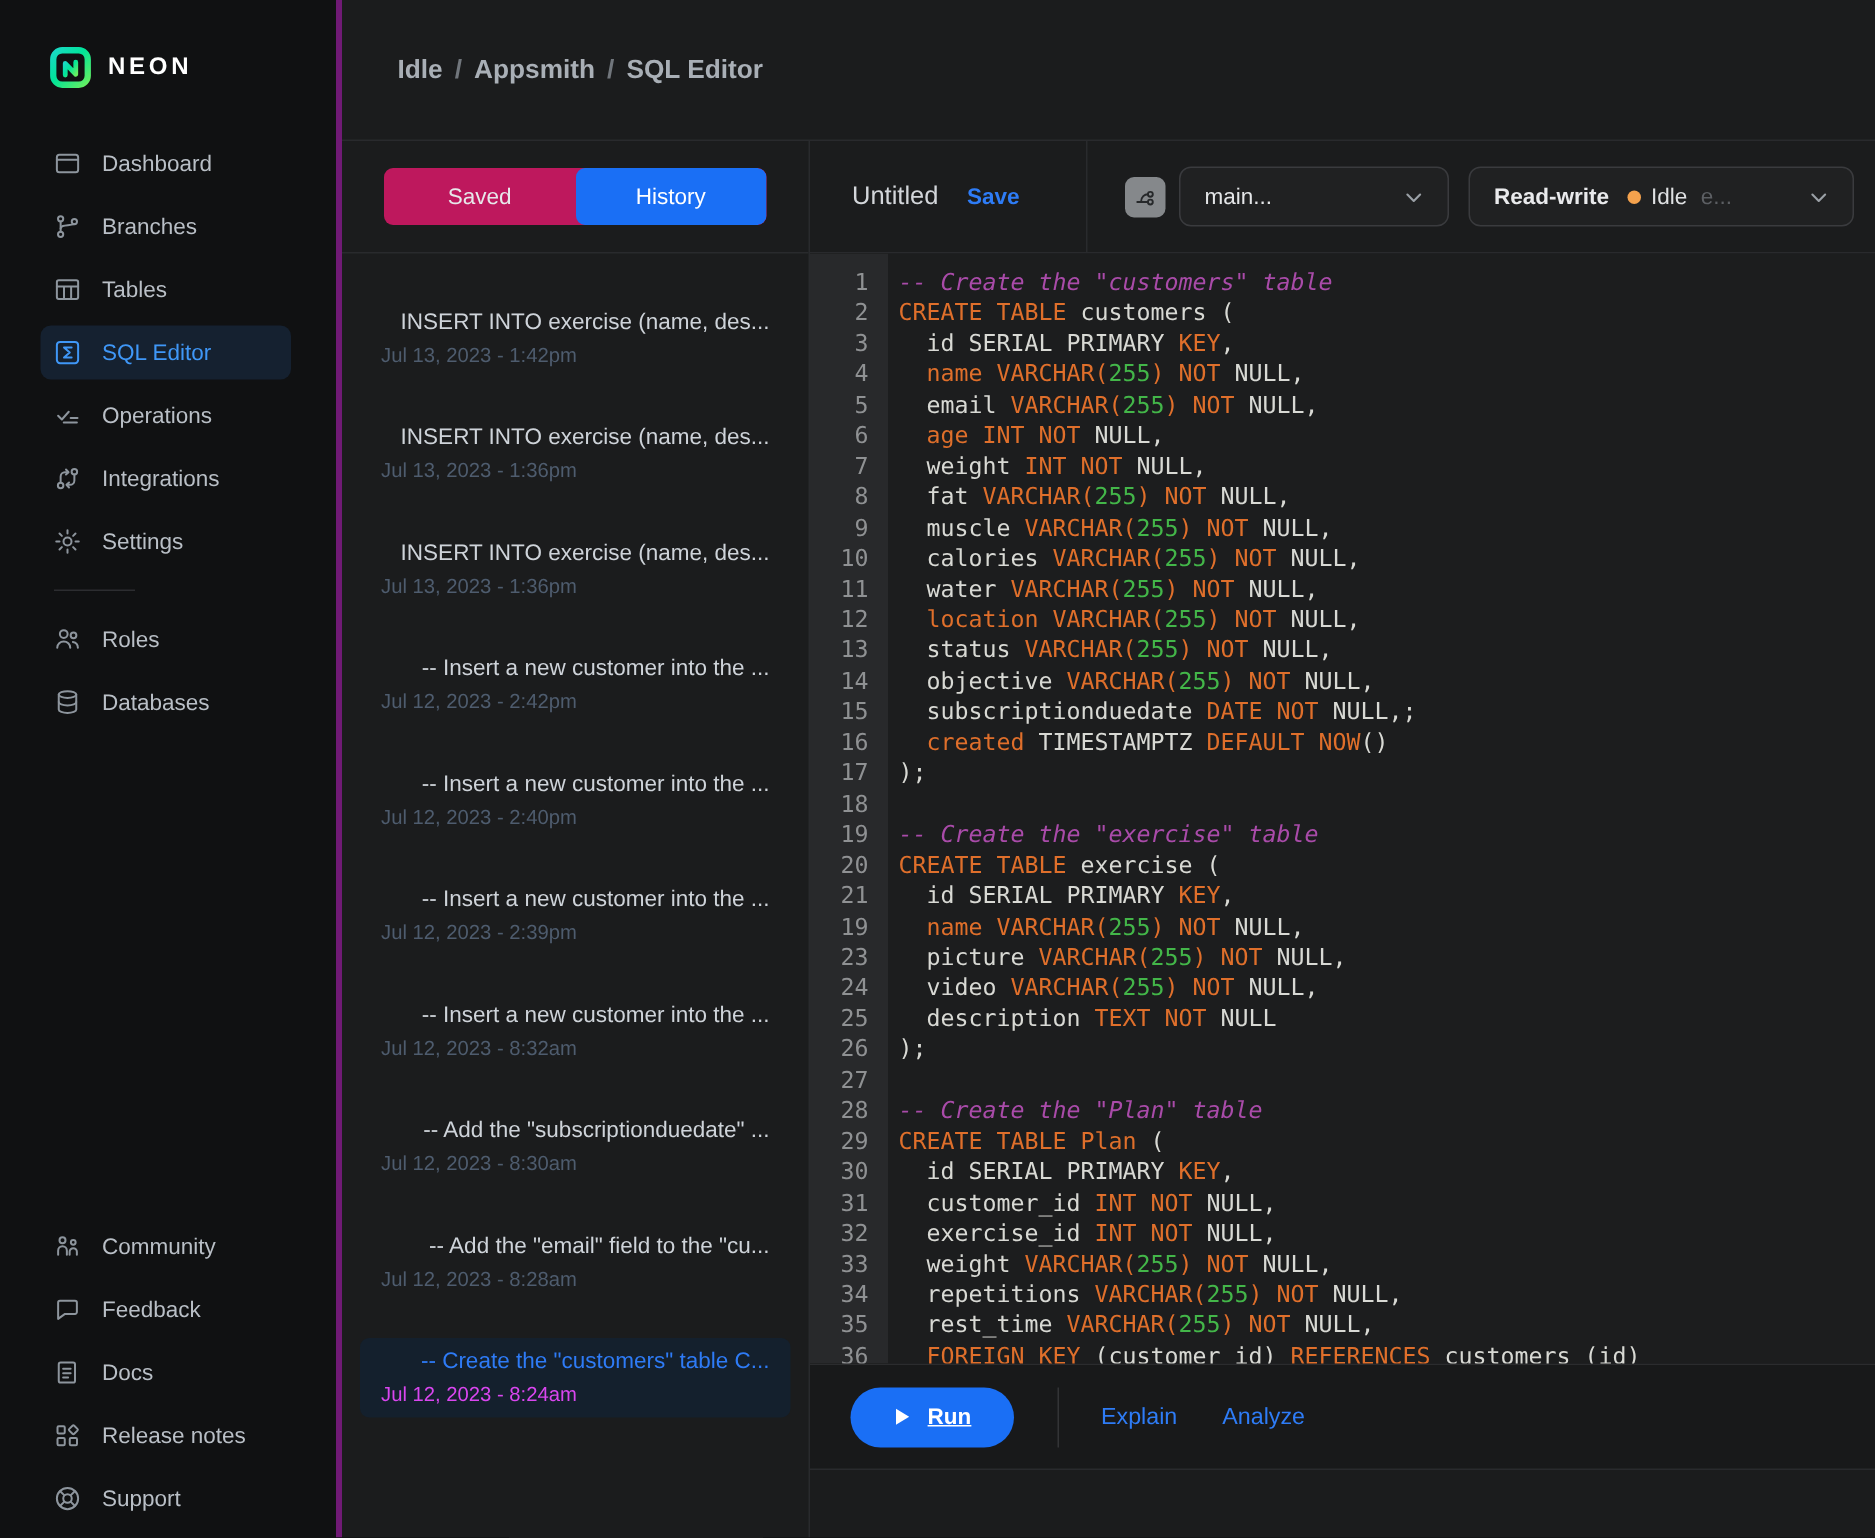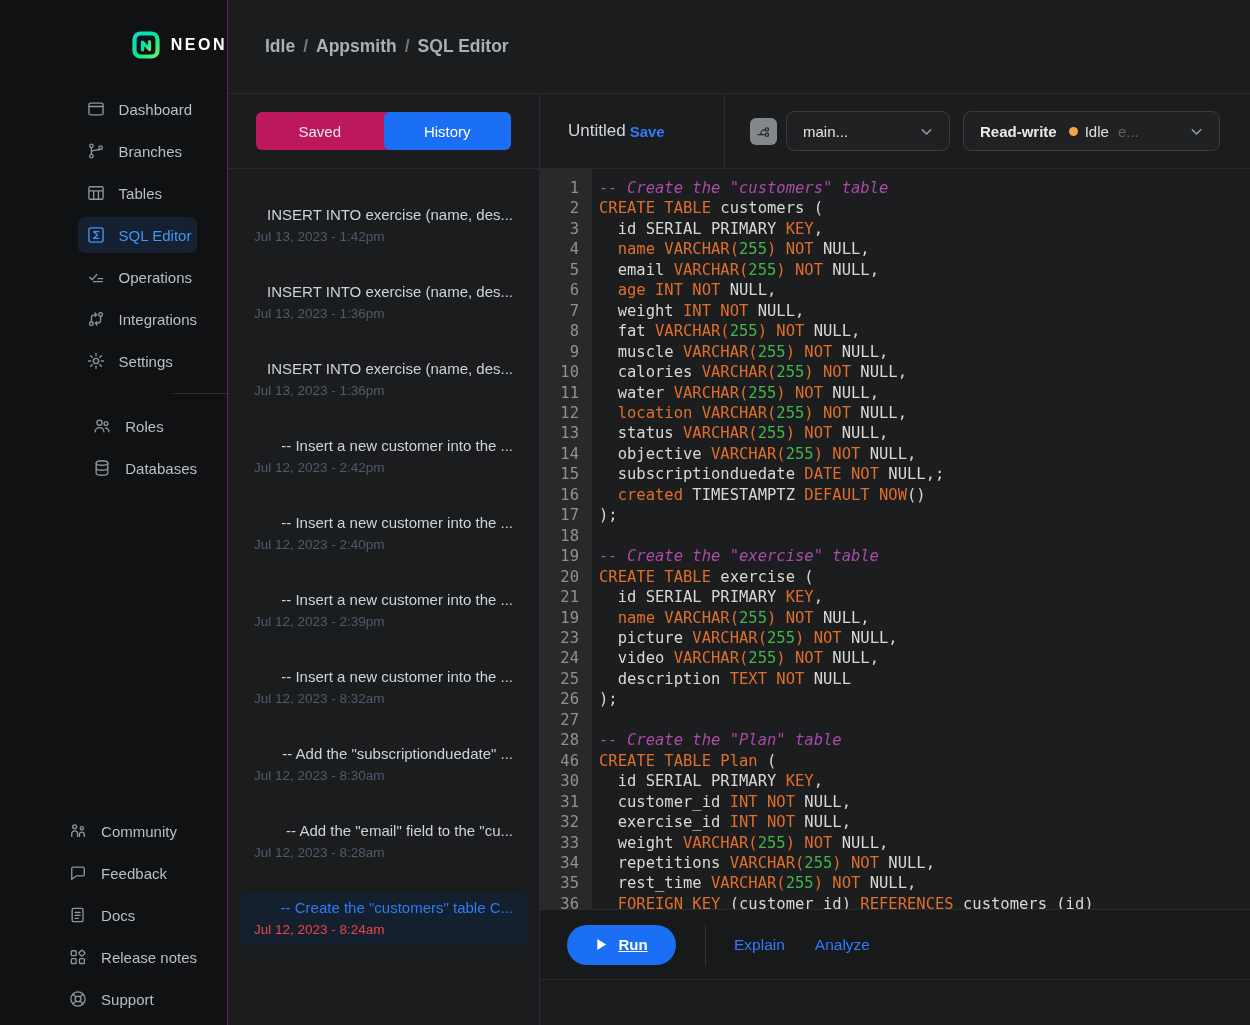--- a/index.html
+++ b/index.html
@@ -1,22 +1,22 @@
 <!DOCTYPE html>
 <html><head>
 <meta charset="utf-8">
 <style>
   * { margin:0; padding:0; box-sizing:border-box; }
   html,body { width:1250px; height:1025px; overflow:hidden; background:#101112;
               font-family:"Liberation Sans","DejaVu Sans",sans-serif; }
   .app { display:flex; width:1250px; height:1025px; }
 
   
-  .sidebar { width:228px; min-width:228px; background:#101112; border-right:1px solid #701a75;
-             display:flex; flex-direction:column;align-items:flex-end; }
+  .sidebar { width:228px; min-width:228px; background:#101112; border-right:4px solid #701a75;
+             display:flex; flex-direction:column; }
   .logo-row { display:flex; align-items:center; gap:11px; padding:31px 0 0 33px; cursor:pointer; }
   .logo-text { color:#ffffff; font-weight:bold; font-size:16px; letter-spacing:2.5px; }
   .nav { margin-top:32px; }
   .nav-item { display:flex; align-items:center; gap:13px; height:36px; margin:0 30px 6px 27px;
               padding-left:8px; border-radius:7px; color:#b9bfc6; font-size:15px; cursor:pointer; }
   .nav-item .nav-ic { display:flex; color:#8d959d; }
   .nav-item.active { background:#152130; color:#3f97f7; }
   .nav-item.active .nav-ic { color:#3f97f7; }
   .nav-ic svg { width:20px; height:20px; fill:none; stroke:currentColor; stroke-width:1.6;
                 stroke-linecap:round; stroke-linejoin:round; }
@@ -41,38 +41,38 @@
   .seg-btn { flex:1; display:flex; align-items:center; justify-content:center; font-size:15px;
              color:#e7e8ea; border-radius:6px; cursor:pointer; }
   .seg-btn.active { background:#1a6ff5; color:#ffffff; }
   .history-list { flex:1; padding:30px 12px 0 12px; overflow:hidden; }
   .h-item { padding:6px 14px; border-radius:6px; margin-bottom:24px; cursor:pointer; }
   .h-title { font-size:15px; line-height:19px; color:#ced3d9; white-space:nowrap;
              overflow:hidden; text-overflow:ellipsis;text-align:right; }
   .h-date { font-size:13.5px; line-height:19px; margin-top:3px; color:#4e5c6e; }
   .h-item.selected { background:#14202d; }
   .h-item.selected .h-title { color:#2e7bf6; }
-  .h-item.selected .h-date { color:#ef4444; }
+  .h-item.selected .h-date { color:#d946ef; }
 
   
   .editor-panel { flex:1; display:flex; flex-direction:column; min-width:0; }
   .editor-header { height:75px; min-height:75px; border-bottom:1px solid #292a2d; display:flex;
                    align-items:stretch; }
-  .eh-left { width:185px; min-width:185px; display:flex; align-items:center; gap:4px;
+  .eh-left { width:185px; min-width:185px; display:flex; align-items:center; gap:19px;
              padding-left:28px; border-right:1px solid #292a2d; }
   .q-title { font-size:17px; color:#d3d6da; cursor:text; }
   .save-link { font-size:15px; font-weight:600; color:#2e7cf6; cursor:pointer; }
   .eh-right { flex:1; display:flex; align-items:center; padding-left:25px; }
   .branch-btn { width:27px; height:27px; border-radius:6px; background:#85888b; display:flex;
                 align-items:center; justify-content:center; cursor:pointer; }
   .branch-btn svg { width:17px; height:17px; fill:none; stroke:#26282a; stroke-width:1.8;
                     stroke-linecap:round; }
   .select { height:40px; border:1px solid #3a3b3e; border-radius:8px; background:#202122;
             display:flex; align-items:center; padding:0 14px 0 16px; cursor:pointer; }
-  .select-main { width:164px; margin-left:9px; }
+  .select-main { width:180px; margin-left:9px; }
   .select-rw { width:257px; margin-left:13px; }
   .sel-value { font-size:15px; color:#e4e6e8; flex:1; }
   .rw-mode { font-size:15px; font-weight:bold; color:#e9eaec; }
   .rw-dot { width:9px; height:9px; border-radius:50%; background:#f5a24d; margin:0 7px 0 12px; }
   .rw-status { font-size:15px; color:#dfe1e3; }
   .rw-extra { font-size:15px; color:#5c5f63; margin-left:9px; flex:1; }
   .chev { display:flex; color:#9aa0a6; }
   .chev svg { width:17px; height:17px; fill:none; stroke:currentColor; stroke-width:2;
               stroke-linecap:round; stroke-linejoin:round; }
 
@@ -400,21 +400,21 @@
               <div class="code-line"><span class="ln">19</span><span class="ct"><span class="tok-c">-- Create the "exercise" table</span></span></div>
               <div class="code-line"><span class="ln">20</span><span class="ct"><span class="tok-k">CREATE TABLE</span><span class="tok-w"> exercise (</span></span></div>
               <div class="code-line"><span class="ln">21</span><span class="ct"><span class="tok-w">  id SERIAL PRIMARY </span><span class="tok-k">KEY</span><span class="tok-w">,</span></span></div>
               <div class="code-line"><span class="ln">19</span><span class="ct"><span class="tok-k">  name VARCHAR(</span><span class="tok-n">255</span><span class="tok-k">) NOT</span><span class="tok-w"> NULL,</span></span></div>
               <div class="code-line"><span class="ln">23</span><span class="ct"><span class="tok-w">  picture </span><span class="tok-k">VARCHAR(</span><span class="tok-n">255</span><span class="tok-k">) NOT</span><span class="tok-w"> NULL,</span></span></div>
               <div class="code-line"><span class="ln">24</span><span class="ct"><span class="tok-w">  video </span><span class="tok-k">VARCHAR(</span><span class="tok-n">255</span><span class="tok-k">) NOT</span><span class="tok-w"> NULL,</span></span></div>
               <div class="code-line"><span class="ln">25</span><span class="ct"><span class="tok-w">  description </span><span class="tok-k">TEXT NOT</span><span class="tok-w"> NULL</span></span></div>
               <div class="code-line"><span class="ln">26</span><span class="ct"><span class="tok-w">);</span></span></div>
               <div class="code-line"><span class="ln">27</span><span class="ct">&nbsp;</span></div>
               <div class="code-line"><span class="ln">28</span><span class="ct"><span class="tok-c">-- Create the "Plan" table</span></span></div>
-              <div class="code-line"><span class="ln">46</span><span class="ct"><span class="tok-k">CREATE TABLE Plan</span><span class="tok-w"> (</span></span></div>
+              <div class="code-line"><span class="ln">29</span><span class="ct"><span class="tok-k">CREATE TABLE Plan</span><span class="tok-w"> (</span></span></div>
               <div class="code-line"><span class="ln">30</span><span class="ct"><span class="tok-w">  id SERIAL PRIMARY </span><span class="tok-k">KEY</span><span class="tok-w">,</span></span></div>
               <div class="code-line"><span class="ln">31</span><span class="ct"><span class="tok-w">  customer_id </span><span class="tok-k">INT NOT</span><span class="tok-w"> NULL,</span></span></div>
               <div class="code-line"><span class="ln">32</span><span class="ct"><span class="tok-w">  exercise_id </span><span class="tok-k">INT NOT</span><span class="tok-w"> NULL,</span></span></div>
               <div class="code-line"><span class="ln">33</span><span class="ct"><span class="tok-w">  weight </span><span class="tok-k">VARCHAR(</span><span class="tok-n">255</span><span class="tok-k">) NOT</span><span class="tok-w"> NULL,</span></span></div>
               <div class="code-line"><span class="ln">34</span><span class="ct"><span class="tok-w">  repetitions </span><span class="tok-k">VARCHAR(</span><span class="tok-n">255</span><span class="tok-k">) NOT</span><span class="tok-w"> NULL,</span></span></div>
               <div class="code-line"><span class="ln">35</span><span class="ct"><span class="tok-w">  rest_time </span><span class="tok-k">VARCHAR(</span><span class="tok-n">255</span><span class="tok-k">) NOT</span><span class="tok-w"> NULL,</span></span></div>
               <div class="code-line"><span class="ln">36</span><span class="ct"><span class="tok-k">  FOREIGN KEY</span><span class="tok-w"> (customer_id) </span><span class="tok-k">REFERENCES</span><span class="tok-w"> customers (id)</span></span></div>
             </div>
         </div>
 

